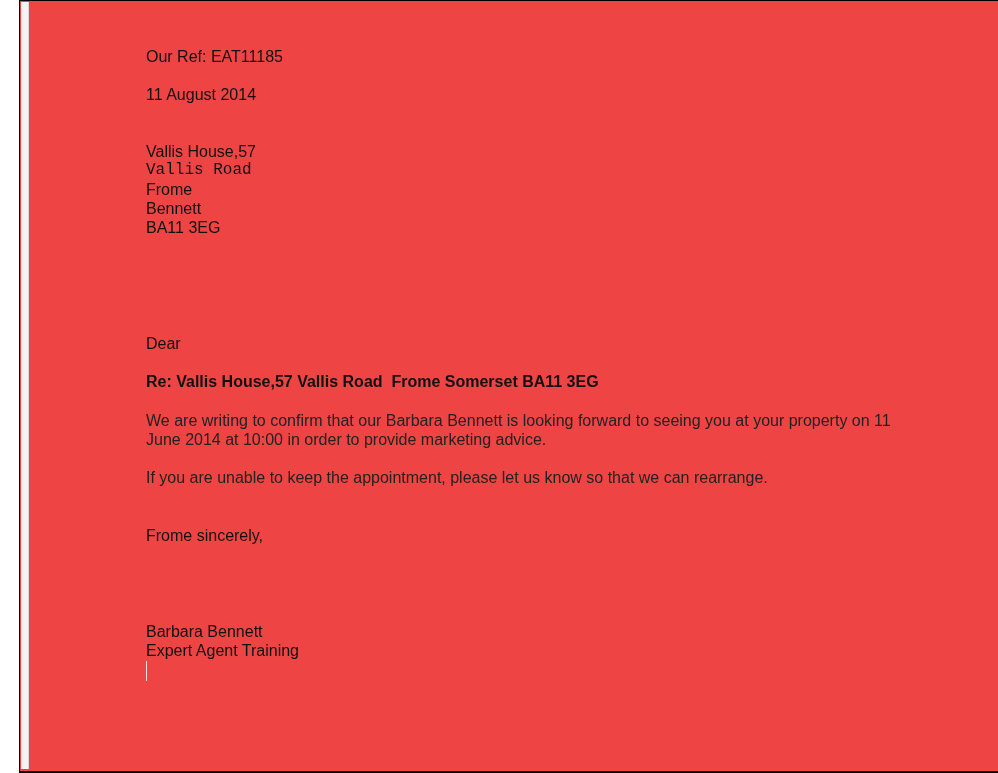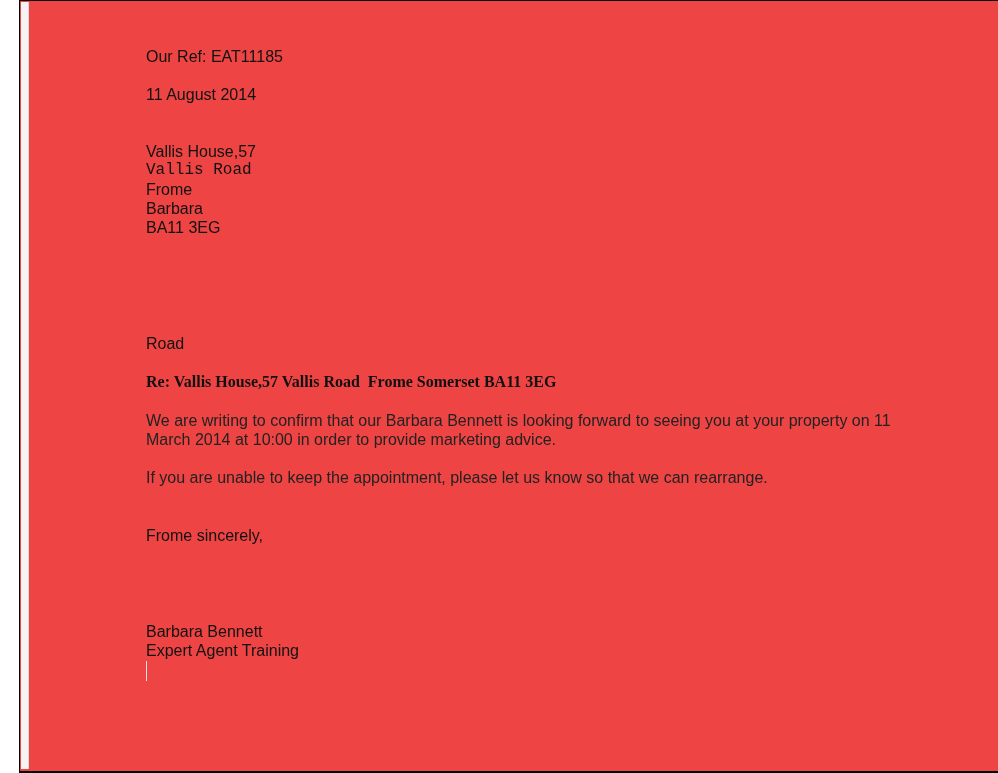--- a/index.html
+++ b/index.html
@@ -77,28 +77,28 @@
   <div class="left-gutter"></div>
 
   <div class="page">
     <div class="line" style="top:46px;">Our Ref: EAT11185</div>
     <div class="line" style="top:84px;">11 August 2014</div>
 
     <div>
       <div class="line" style="top:141px;">Vallis House,57</div>
       <div class="line" style="top:160px;font-family:Liberation Mono, monospace;">Vallis Road</div>
       <div class="line" style="top:179px;">Frome</div>
-      <div class="line" style="top:198px;">Barbara</div>
+      <div class="line" style="top:198px;">Bennett</div>
       <div class="line" style="top:217px;">BA11 3EG</div>
     </div>
 
-    <div class="line" style="top:333px;">Road</div>
-    <div class="line bold" style="top:371px; white-space:pre;font-family:Liberation Serif, serif;">Re: Vallis House,57 Vallis Road  Frome Somerset BA11 3EG</div>
+    <div class="line" style="top:333px;">Dear</div>
+    <div class="line bold" style="top:371px; white-space:pre;">Re: Vallis House,57 Vallis Road  Frome Somerset BA11 3EG</div>
 
-    <div class="body-text" style="top:410px;">We are writing to confirm that our Barbara Bennett is looking forward to seeing you at your property on 11 March 2014 at 10:00 in order to provide marketing advice.</div>
+    <div class="body-text" style="top:410px;">We are writing to confirm that our Barbara Bennett is looking forward to seeing you at your property on 11 June 2014 at 10:00 in order to provide marketing advice.</div>
     <div class="body-text" style="top:467px;">If you are unable to keep the appointment, please let us know so that we can rearrange.</div>
 
     <div class="line" style="top:525px;">Frome sincerely,</div>
 
     <div>
       <div class="line" style="top:621px;text-align:center;">Barbara Bennett</div>
       <div class="line" style="top:640px;">Expert Agent Training</div>
     </div>
 
     <div class="cursor-mark"></div>

